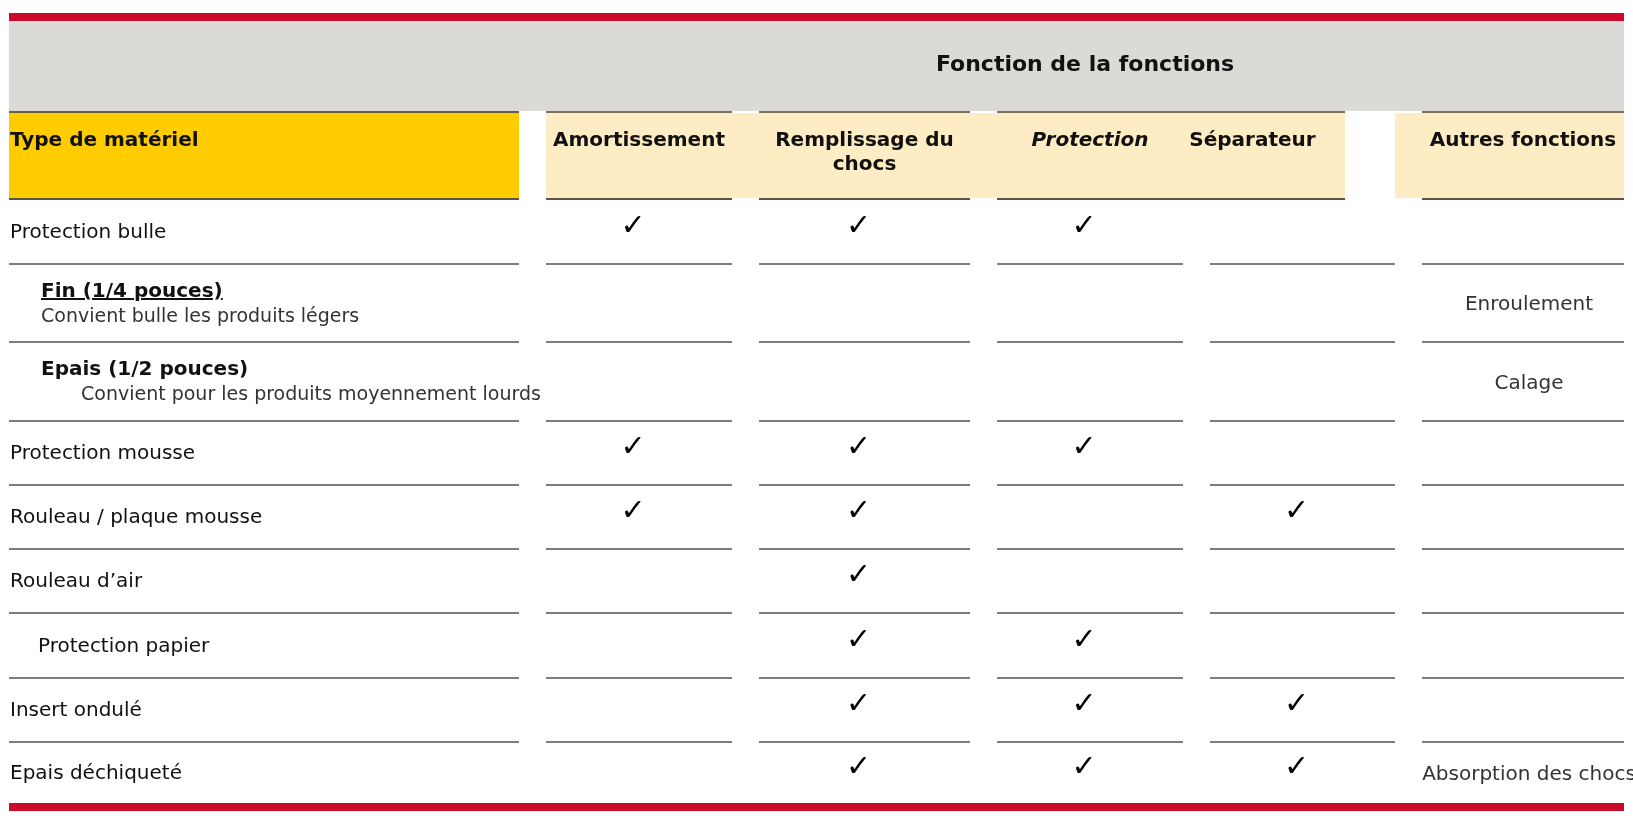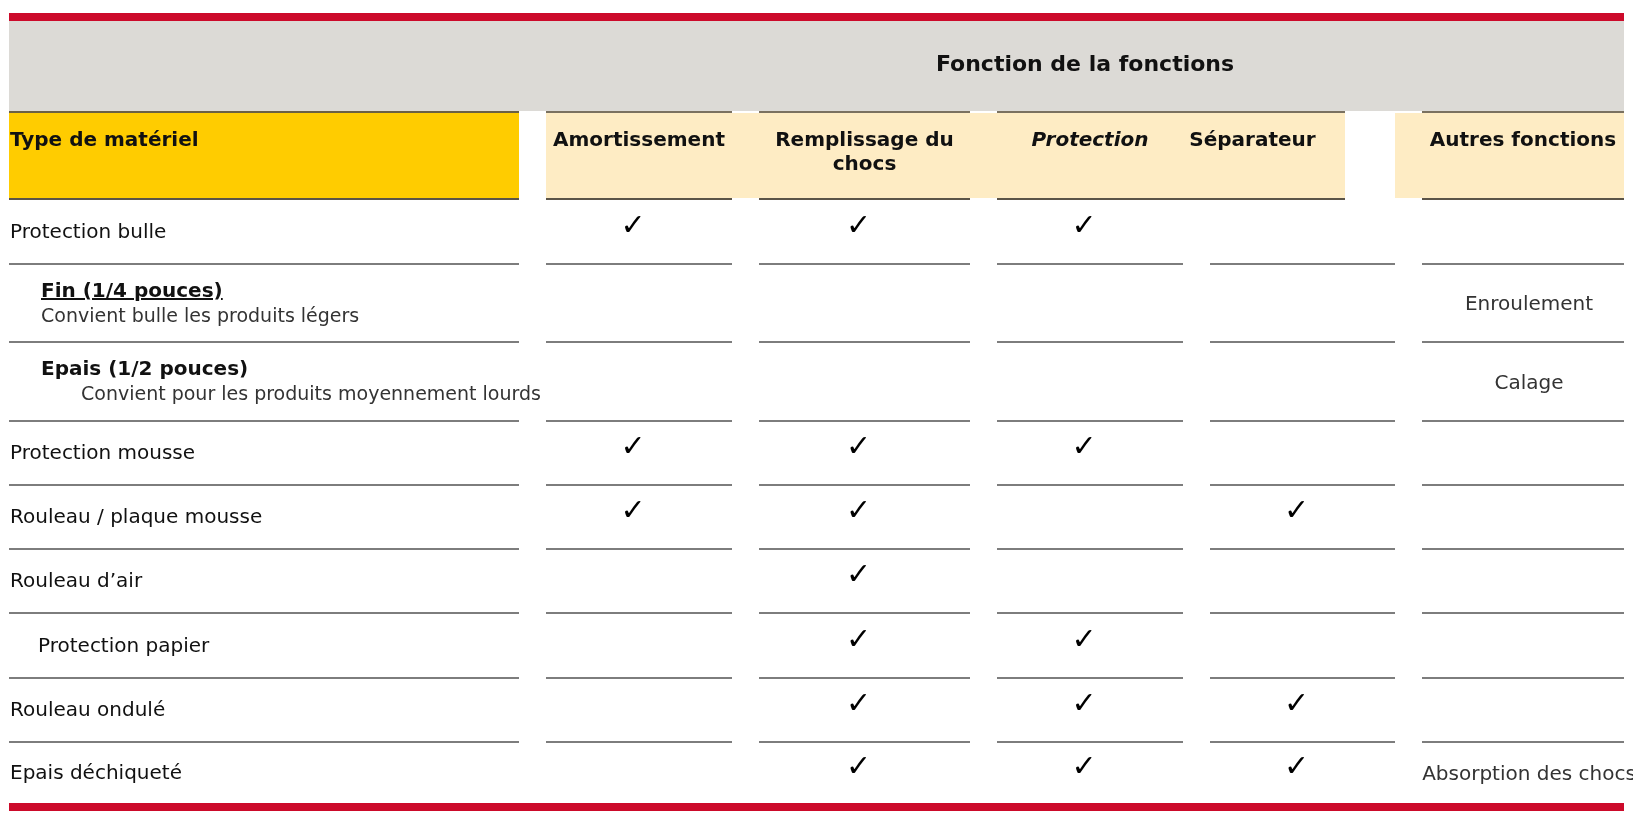--- a/index.html
+++ b/index.html
@@ -114,21 +114,21 @@
     <div class="abs row-label" style="left:10px; top:632.5px;margin-left:28px;">Protection papier</div>
     <div class="abs check" style="left:759px; width:199px; top:623.5px;">✓</div>
     <div class="abs check" style="left:997px; width:174px; top:623.5px;">✓</div>
     <div class="abs hline" style="left:9px; width:510px; top:677px;"></div>
     <div class="abs hline" style="left:546px; width:186px; top:677px;"></div>
     <div class="abs hline" style="left:759px; width:211px; top:677px;"></div>
     <div class="abs hline" style="left:997px; width:186px; top:677px;"></div>
     <div class="abs hline" style="left:1210px; width:185px; top:677px;"></div>
     <div class="abs hline" style="left:1422px; width:202px; top:677px;"></div>
     <div class="abs" style="left:9px; top:678px; width:1615px; height:64px;"></div>
-    <div class="abs row-label" style="left:10px; top:697px;">Rouleau ondulé</div>
+    <div class="abs row-label" style="left:10px; top:697px;">Insert ondulé</div>
     <div class="abs check" style="left:759px; width:199px; top:688px;">✓</div>
     <div class="abs check" style="left:997px; width:174px; top:688px;">✓</div>
     <div class="abs check" style="left:1210px; width:173px; top:688px;">✓</div>
     <div class="abs hline" style="left:9px; width:510px; top:741px;"></div>
     <div class="abs hline" style="left:546px; width:186px; top:741px;"></div>
     <div class="abs hline" style="left:759px; width:211px; top:741px;"></div>
     <div class="abs hline" style="left:997px; width:186px; top:741px;"></div>
     <div class="abs hline" style="left:1210px; width:185px; top:741px;"></div>
     <div class="abs hline" style="left:1422px; width:202px; top:741px;"></div>
     <div class="abs" style="left:9px; top:742px; width:1615px; height:61px;"></div>

